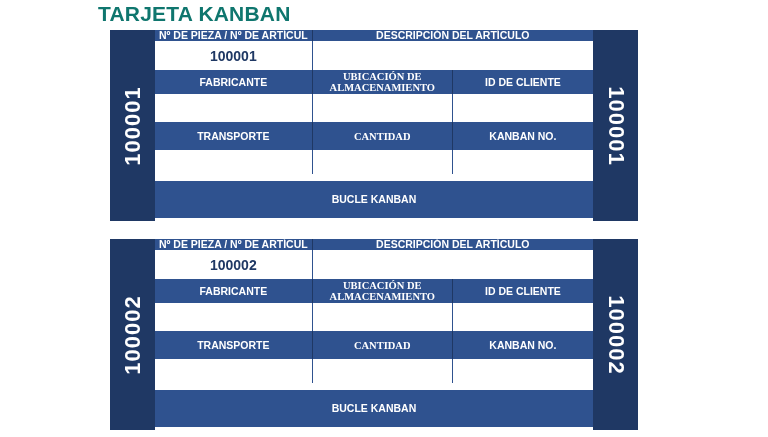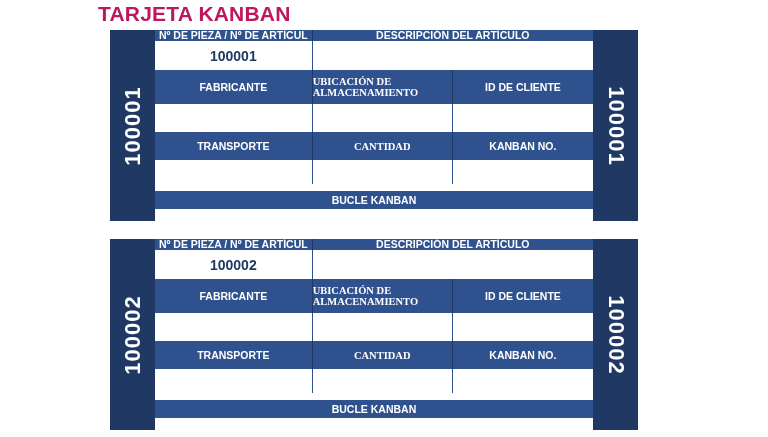--- a/index.html
+++ b/index.html
@@ -17,21 +17,21 @@
     position: relative;
     width: 768px;
     height: 437px;
   }
   .doc-title {
     position: absolute;
     left: 98px;
     top: 2px;
     font-size: 21px;
     font-weight: bold;
-    color: #be185d;
+    color: #0f766e;
     letter-spacing: 0.2px;
     white-space: nowrap;
   }
 
   
   .card {
     position: absolute;
     left: 110px;
     width: 528px;
     height: 191px;
@@ -72,21 +72,21 @@
     display: flex;
     flex-direction: row;
     width: 100%;
   }
 
   .hdr {
     background: #2f528f;
     color: #ffffff;
     font-size: 10.5px;
     font-weight: bold;
-    text-align: left;
+    text-align: center;
     display: flex;
     align-items: center;
     justify-content: center;
     box-sizing: border-box;
     line-height: 1.05;
     overflow: hidden;
   }
   .val {
     background: #ffffff;
     color: #1f3864;
@@ -95,25 +95,25 @@
     text-align: center;
     display: flex;
     align-items: center;
     justify-content: center;
     box-sizing: border-box;
     border-right: 1px solid #2f528f;
   }
   .val.last { border-right: none; }
   .val.blank { border-right: 1px solid #2f528f; }
   .v-row1 { height: 29px; }
-  .h-row2 { height: 34px; }
+  .h-row2 { height: 24px; }
   .v-row2 { height: 28px; }
   .h-row3 { height: 28px; }
   .v-row3 { height: 24px; }
-  .h-row4 { height: 18px; }
+  .h-row4 { height: 37px; }
 
   .c-a { width: 36%; }
   .c-b { width: 32%; font-family: Liberation Serif, serif; }
   .c-c { width: 32%; }
   .c-full { width: 100%; }
 
   .sep-v { border-right: 1px solid #1f3864; }
   .spacer-row { height: 7px; background: #ffffff; }
 </style>
 </head>

